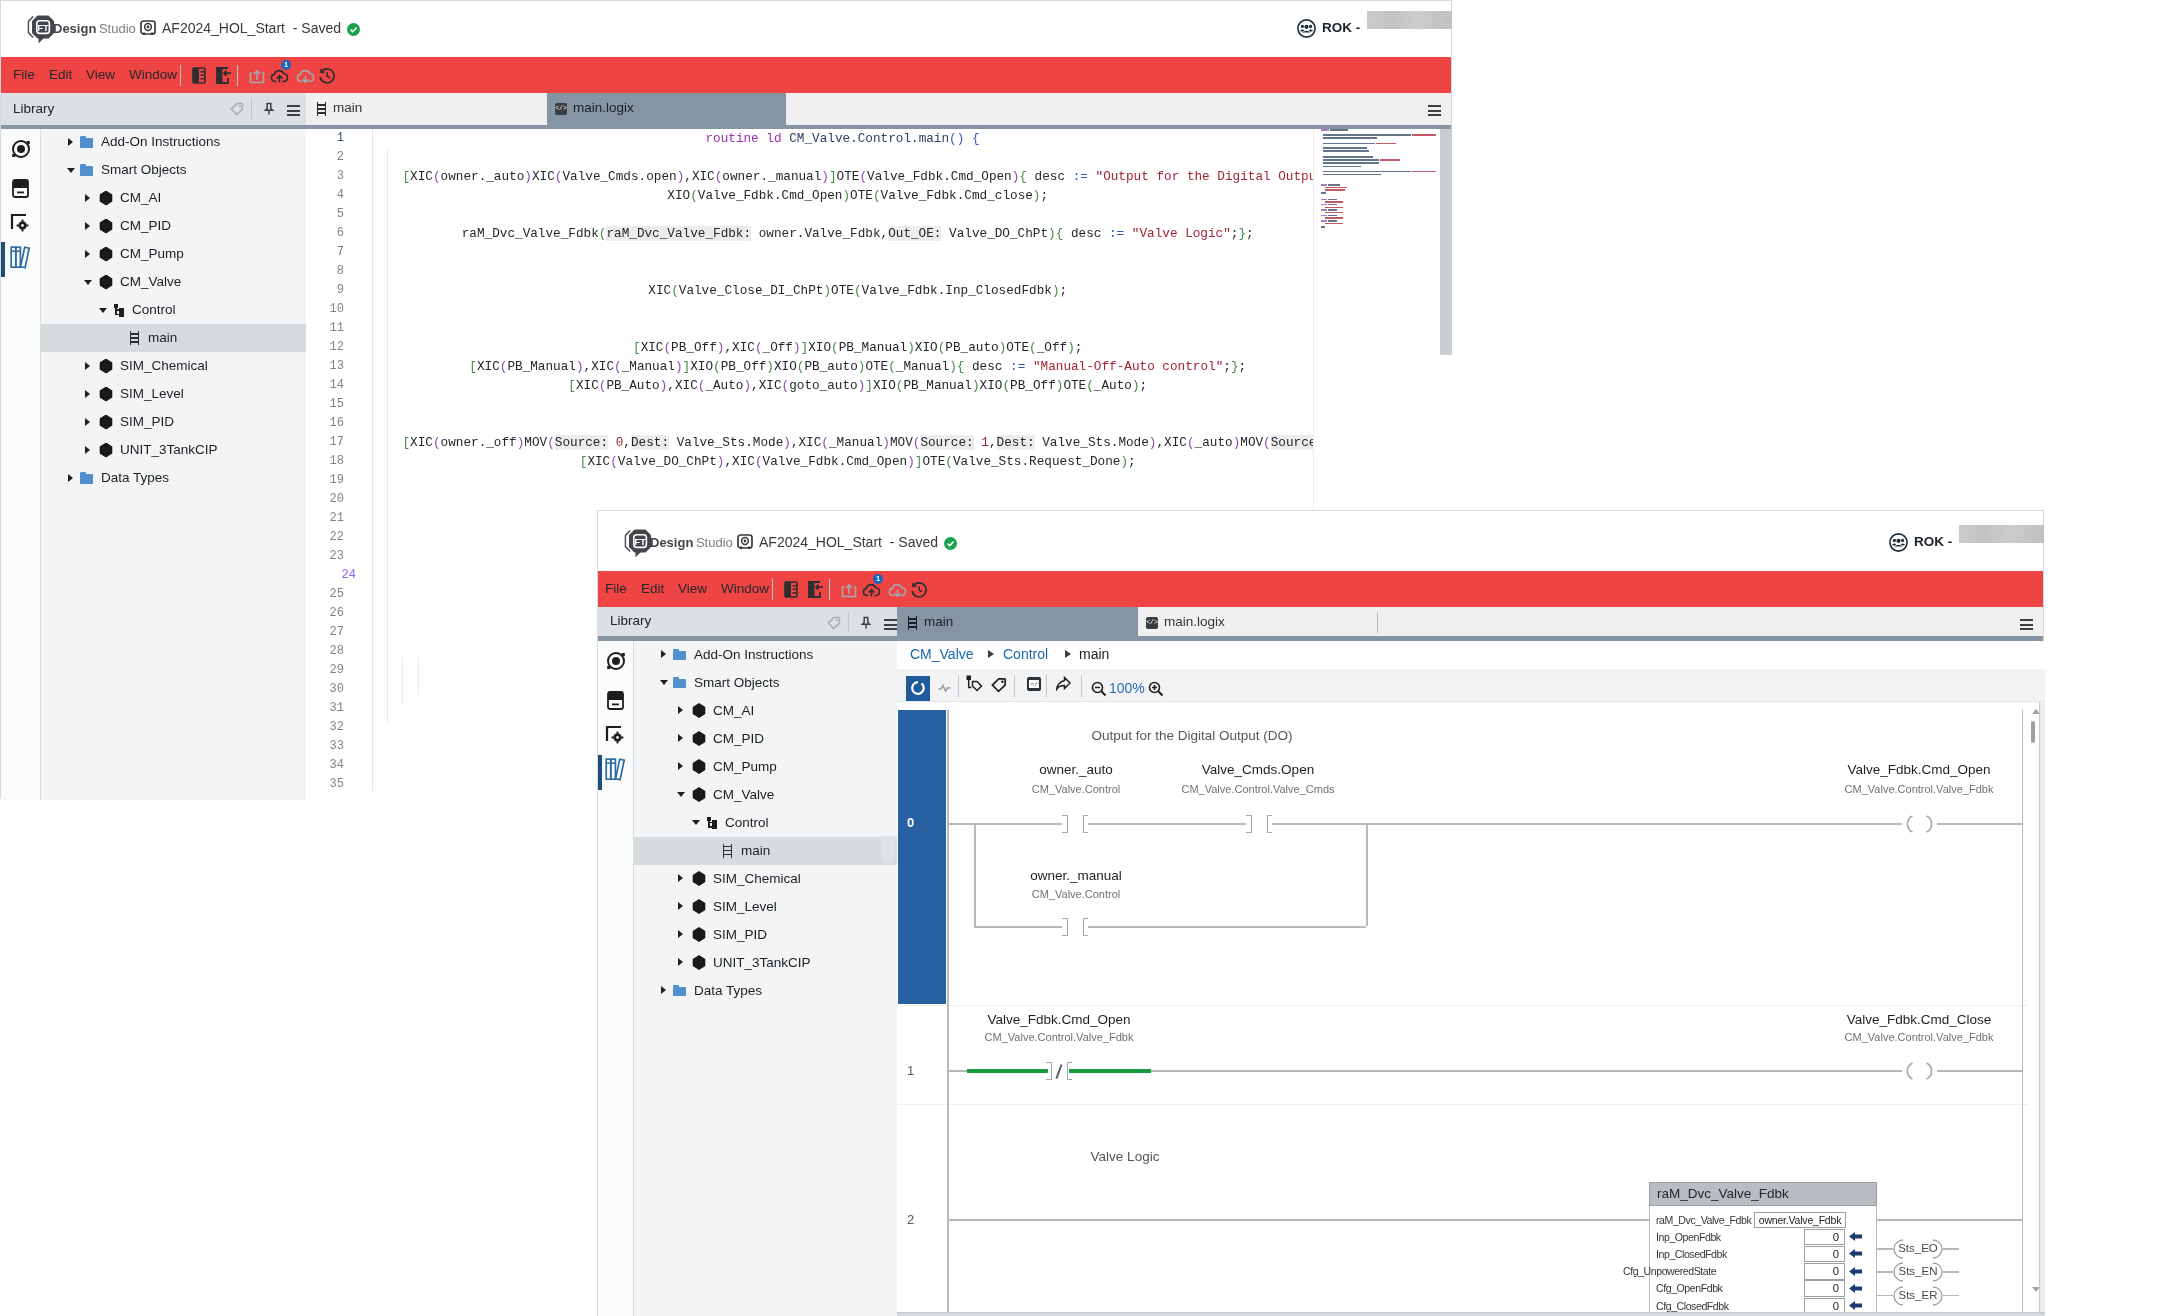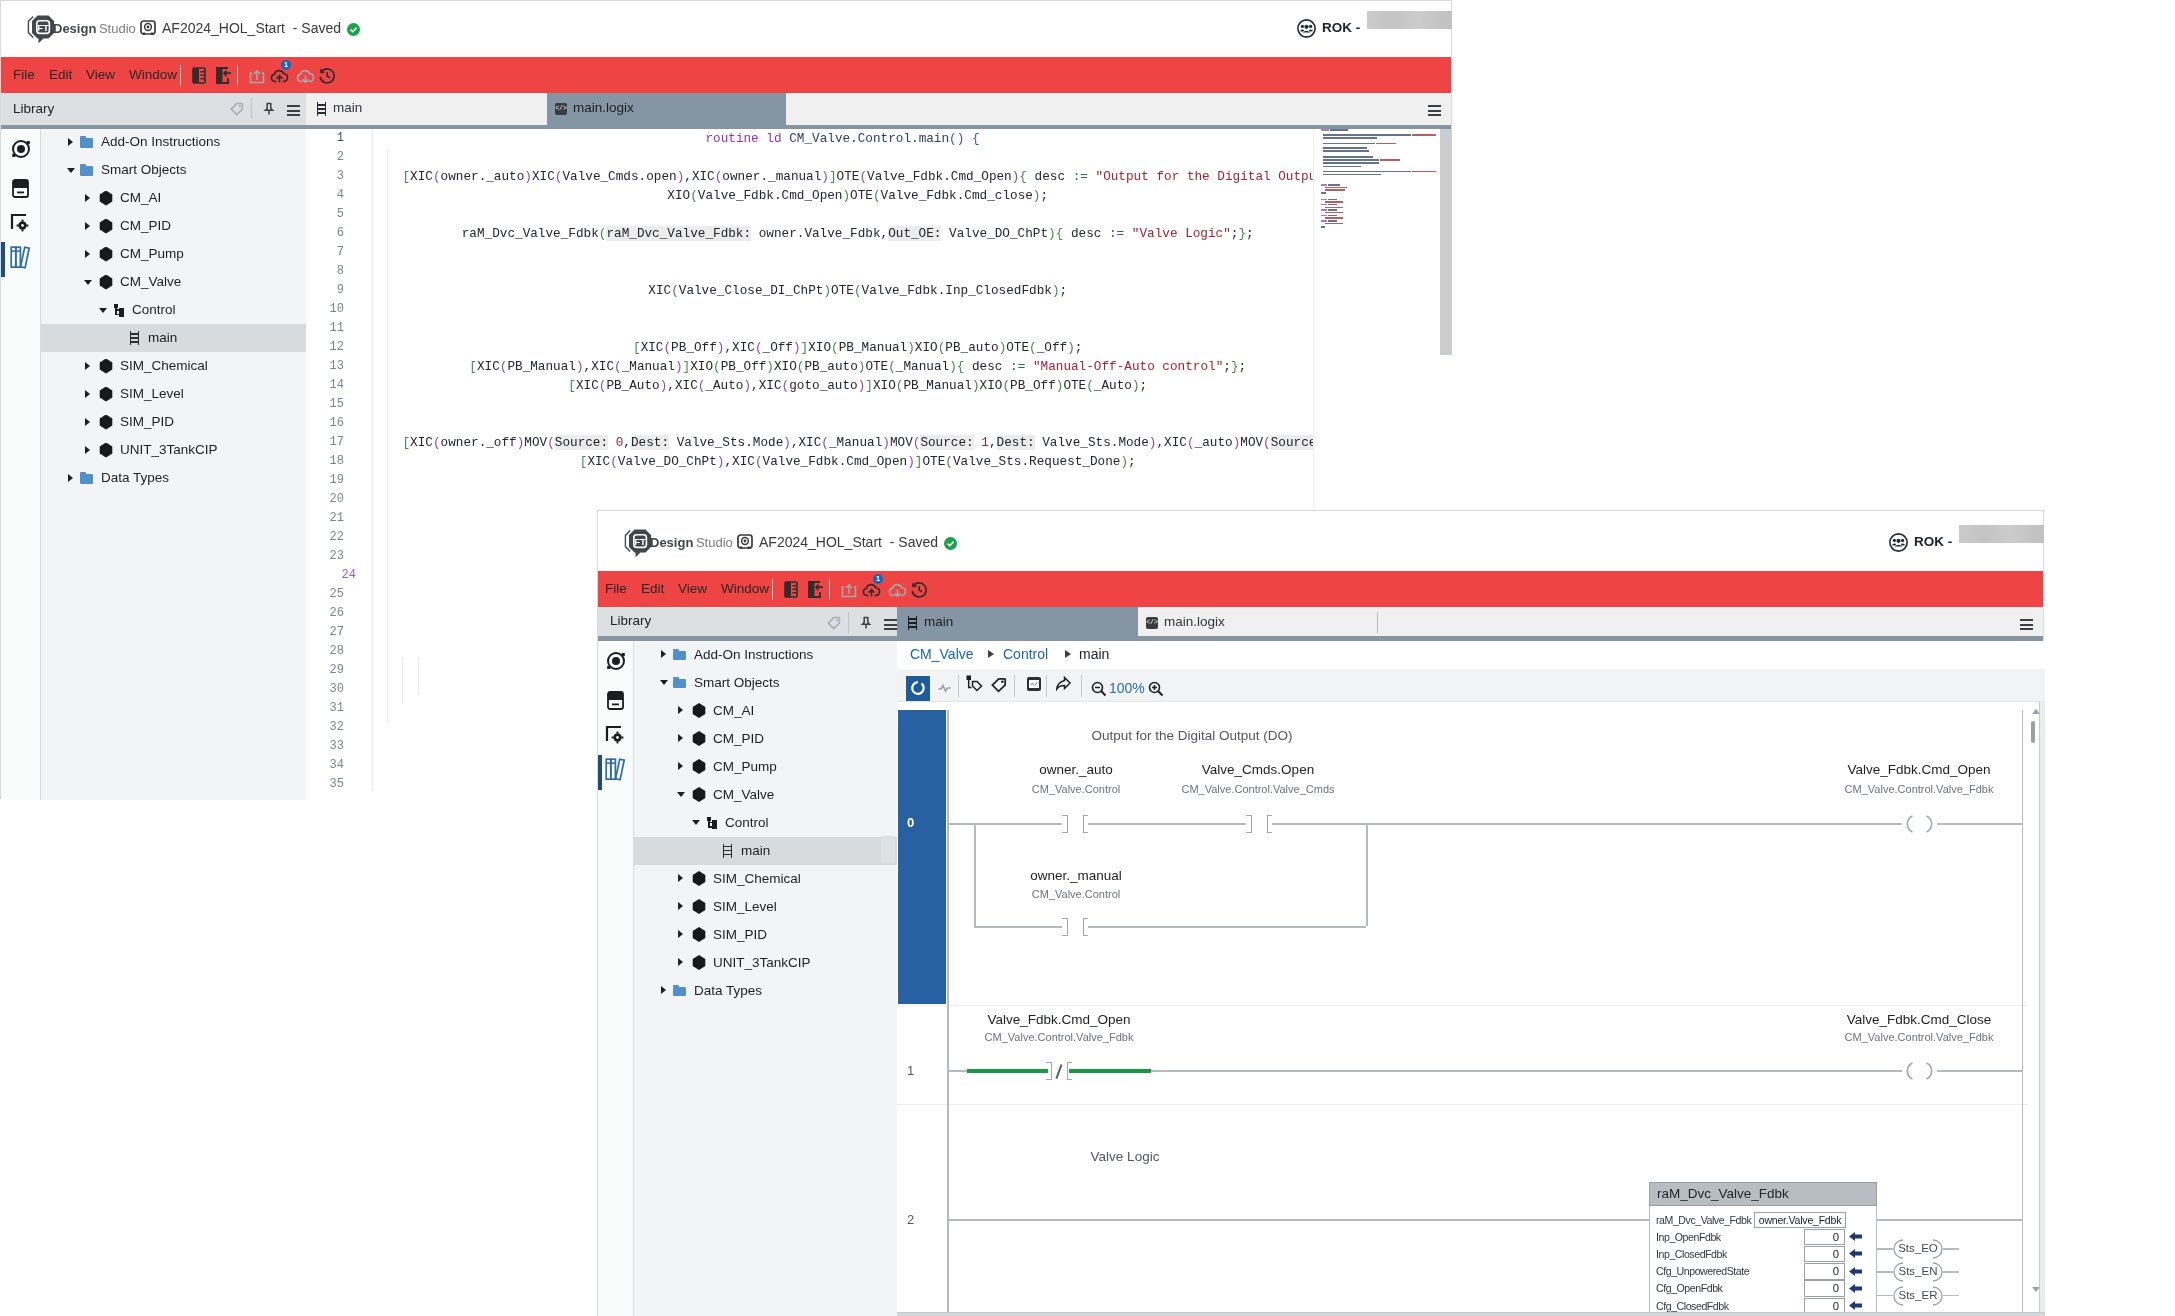--- a/index.html
+++ b/index.html
@@ -673,21 +673,21 @@
           <div class="aoirow" style="left:759px;top:527.7px;line-height:14.5px;">Inp_OpenFdbk</div>
           <div class="vbox" style="left:907px;top:526.7px;width:41px;height:16.5px;line-height:14.5px;text-align:right;padding-right:5px;">0</div>
           <svg class="abs" style="left:952px;top:530.2px;" width="13" height="9" viewBox="0 0 13 9">
             <path d="M13 2.6 L6 2.6 L6 0 L0 4.5 L6 9 L6 6.4 L13 6.4 Z" fill="#1f3a6e"></path>
           </svg>
           <div class="aoirow" style="left:759px;top:544.9px;line-height:14.5px;">Inp_ClosedFdbk</div>
           <div class="vbox" style="left:907px;top:543.9px;width:41px;height:16.5px;line-height:14.5px;text-align:right;padding-right:5px;">0</div>
           <svg class="abs" style="left:952px;top:547.4px;" width="13" height="9" viewBox="0 0 13 9">
             <path d="M13 2.6 L6 2.6 L6 0 L0 4.5 L6 9 L6 6.4 L13 6.4 Z" fill="#1f3a6e"></path>
           </svg>
-          <div class="aoirow" style="left:759px;top:562.1px;line-height:14.5px;">Cfg_UnpoweredState</div>
+          <div class="aoirow" style="left:726px;top:562.1px;line-height:14.5px;">Cfg_UnpoweredState</div>
           <div class="vbox" style="left:907px;top:561.1px;width:41px;height:16.5px;line-height:14.5px;text-align:right;padding-right:5px;">0</div>
           <svg class="abs" style="left:952px;top:564.6px;" width="13" height="9" viewBox="0 0 13 9">
             <path d="M13 2.6 L6 2.6 L6 0 L0 4.5 L6 9 L6 6.4 L13 6.4 Z" fill="#1f3a6e"></path>
           </svg>
           <div class="aoirow" style="left:759px;top:579.3px;line-height:14.5px;">Cfg_OpenFdbk</div>
           <div class="vbox" style="left:907px;top:578.3px;width:41px;height:16.5px;line-height:14.5px;text-align:right;padding-right:5px;">0</div>
           <svg class="abs" style="left:952px;top:581.8px;" width="13" height="9" viewBox="0 0 13 9">
             <path d="M13 2.6 L6 2.6 L6 0 L0 4.5 L6 9 L6 6.4 L13 6.4 Z" fill="#1f3a6e"></path>
           </svg>
           <div class="aoirow" style="left:759px;top:596.5px;line-height:14.5px;">Cfg_ClosedFdbk</div>

